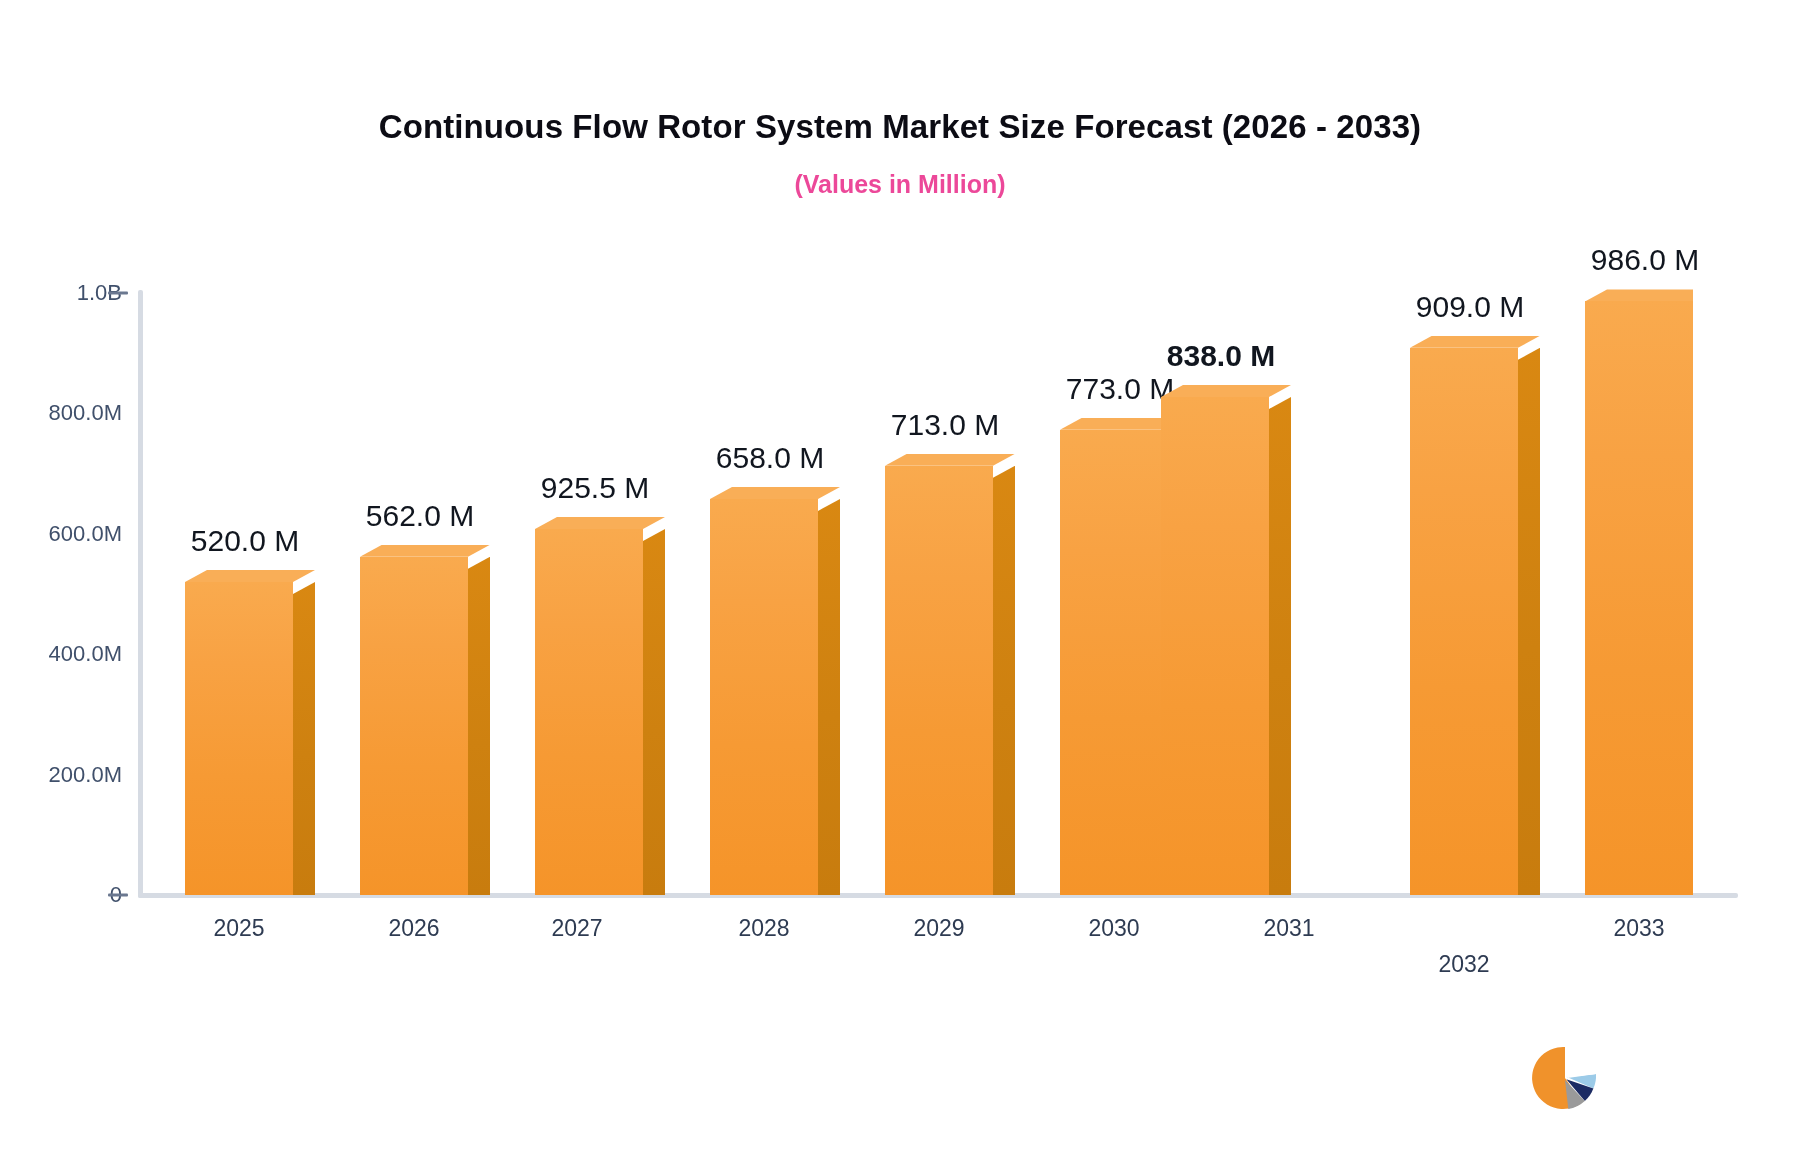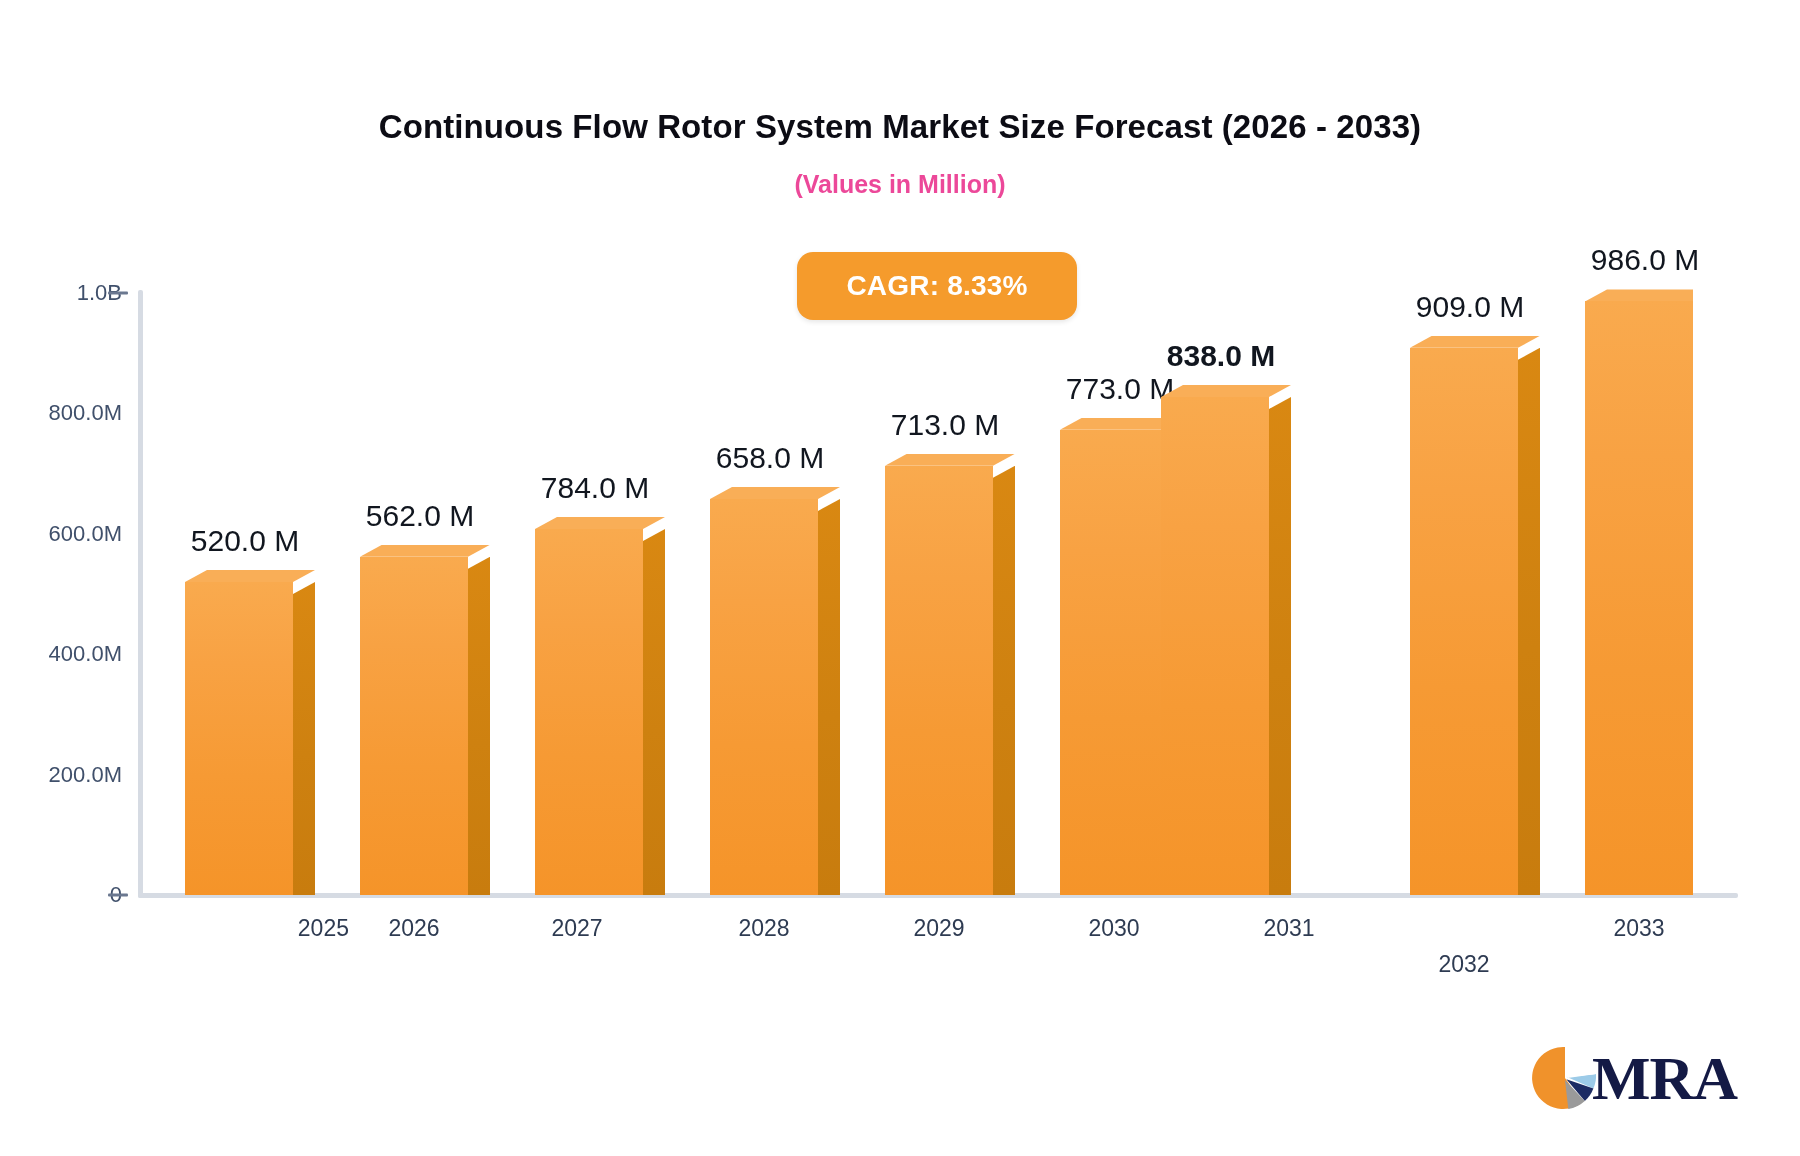--- a/index.html
+++ b/index.html
@@ -185,23 +185,20 @@
   }
 </style>
 </head>
 <body>
 
 <div id="page">
 
   <div id="chart-title">Continuous Flow Rotor System Market Size Forecast (2026 - 2033)</div>
   <div id="chart-subtitle">(Values in Million)</div>
 
-  <div id="cagr-badge">
-    <span class="label">CAGR: 8.33%</span>
-  </div>
 
   <div id="plot">
     <div id="y-axis-line"></div>
     <div id="x-axis-line"></div>
     <div id="y-ticks">
         <div class="y-tick-label" style="top: 293px;">1.0B</div>
         <div class="y-tick-dash" style="top: 293px;"></div>
         <div class="y-tick-label" style="top: 413.4px;">800.0M</div>
         <div class="y-tick-label" style="top: 533.8px;">600.0M</div>
         <div class="y-tick-label" style="top: 654.2px;">400.0M</div>
@@ -219,21 +216,21 @@
         <div class="bar-3d" style="left: 360px; height: 338.324px; padding-left: 48px;">
           <div class="bar-top"></div>
           <div class="bar-front"></div>
           <div class="bar-side"></div>
           <div class="bar-value">562.0 M</div>
         </div>
         <div class="bar-3d" style="left: 535px; height: 366.016px;">
           <div class="bar-top"></div>
           <div class="bar-front"></div>
           <div class="bar-side"></div>
-          <div class="bar-value">784.0 M</div>
+          <div class="bar-value">925.5 M</div>
         </div>
         <div class="bar-3d" style="left: 710px; height: 396.116px;">
           <div class="bar-top"></div>
           <div class="bar-front"></div>
           <div class="bar-side"></div>
           <div class="bar-value">658.0 M</div>
         </div>
         <div class="bar-3d" style="left: 885px; height: 429.226px;">
           <div class="bar-top"></div>
           <div class="bar-front"></div>
@@ -258,21 +255,21 @@
           <div class="bar-side"></div>
           <div class="bar-value">909.0 M</div>
         </div>
         <div class="bar-3d" style="left: 1585px; height: 593.572px;">
           <div class="bar-top" style="width: 108px; clip-path: polygon(0px 12px, 108px 12px, 108px 0px, 22px 0px);"></div>
           <div class="bar-front"></div>
           <div class="bar-value">986.0 M</div>
         </div>
       </div>
     <div id="x-ticks">
-        <div class="x-tick-label" style="left: 129px; text-align: right;">2025</div>
+        <div class="x-tick-label" style="left: 129px;">2025</div>
         <div class="x-tick-label" style="left: 304px;">2026</div>
         <div class="x-tick-label" style="left: 467px;">2027</div>
         <div class="x-tick-label" style="left: 654px;">2028</div>
         <div class="x-tick-label" style="left: 829px;">2029</div>
         <div class="x-tick-label" style="left: 1004px;">2030</div>
         <div class="x-tick-label" style="left: 1179px;">2031</div>
         <div class="x-tick-label" style="left: 1354px; margin-top: 36px;">2032</div>
         <div class="x-tick-label" style="left: 1529px;">2033</div>
       </div>
   </div>
@@ -280,16 +277,15 @@
   <div id="logo">
     <svg id="logo-mark" viewBox="0 0 100 100">
       <path d="M50 50 L50 3 A47 47 0 1 0 76 87 Z" fill="#F0922B"></path>
       <path d="M50 50 L50 3 A47 47 0 0 1 93 42 Z" fill="#F0922B" opacity="0"></path>
       <path d="M52 48 L97 44 A47 47 0 0 1 93 66 Z" fill="#9CCBE8"></path>
       <path d="M52 52 L93 66 A47 47 0 0 1 80 85 Z" fill="#1C2B63"></path>
       <path d="M50 53 L80 85 A47 47 0 0 1 55 97 Z" fill="#9A9A9A"></path>
       <path d="M52 49 L54 20 A31 31 0 0 1 97 44 Z" fill="#ffffff"></path>
       <path d="M54 50 L97 44 A47 47 0 0 0 55 3 Z" fill="#ffffff"></path>
     </svg>
-    <div id="logo-text">MRA</div>
   </div>
 
 </div>
 
 </body></html>

